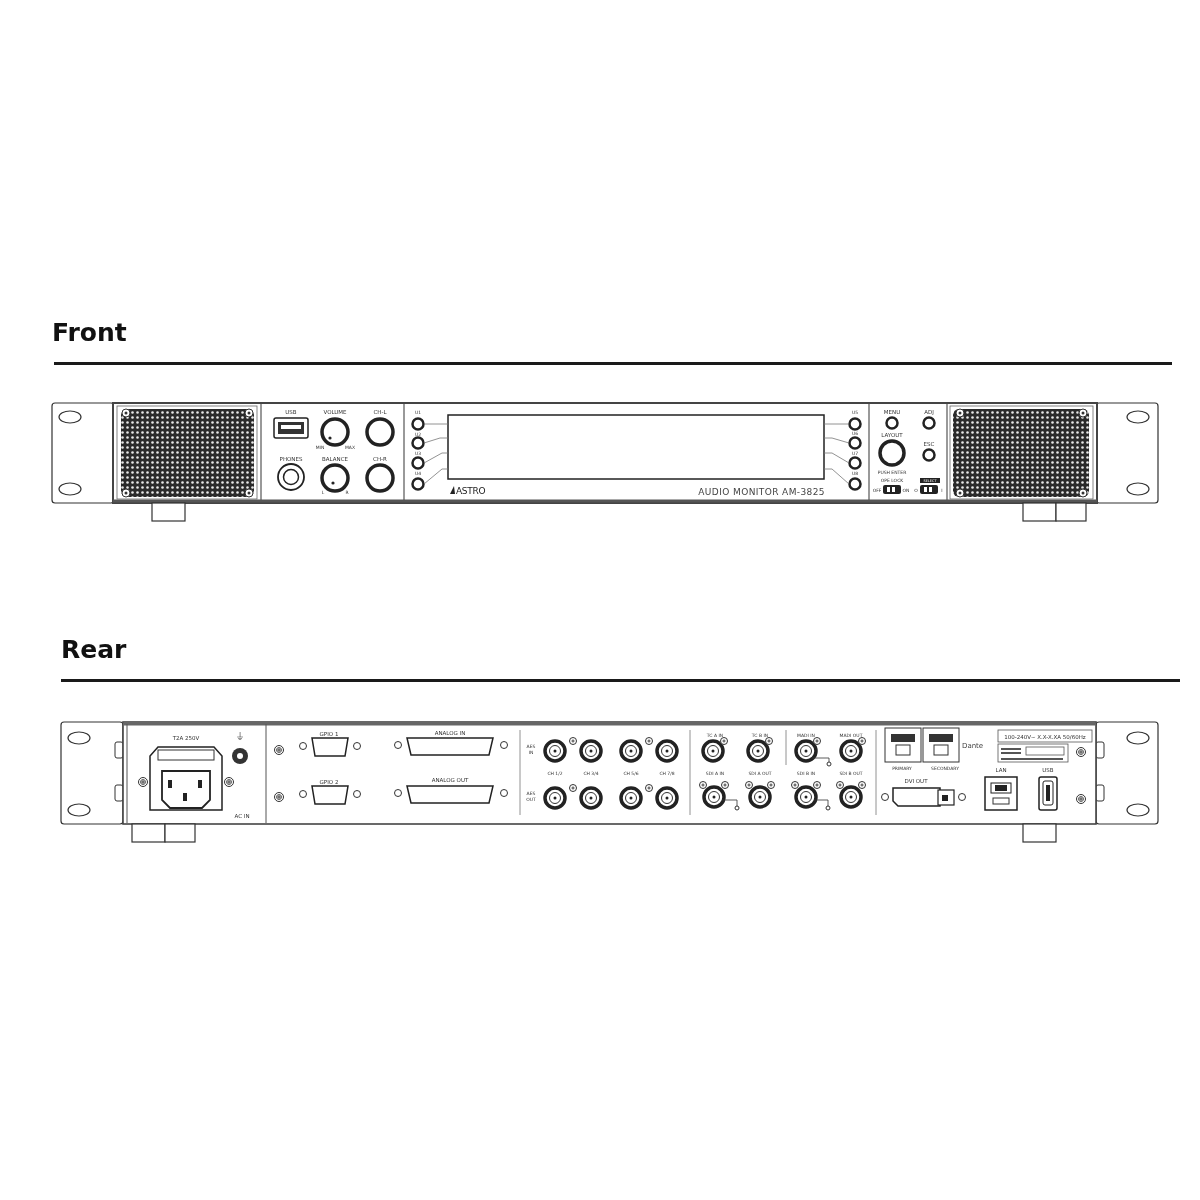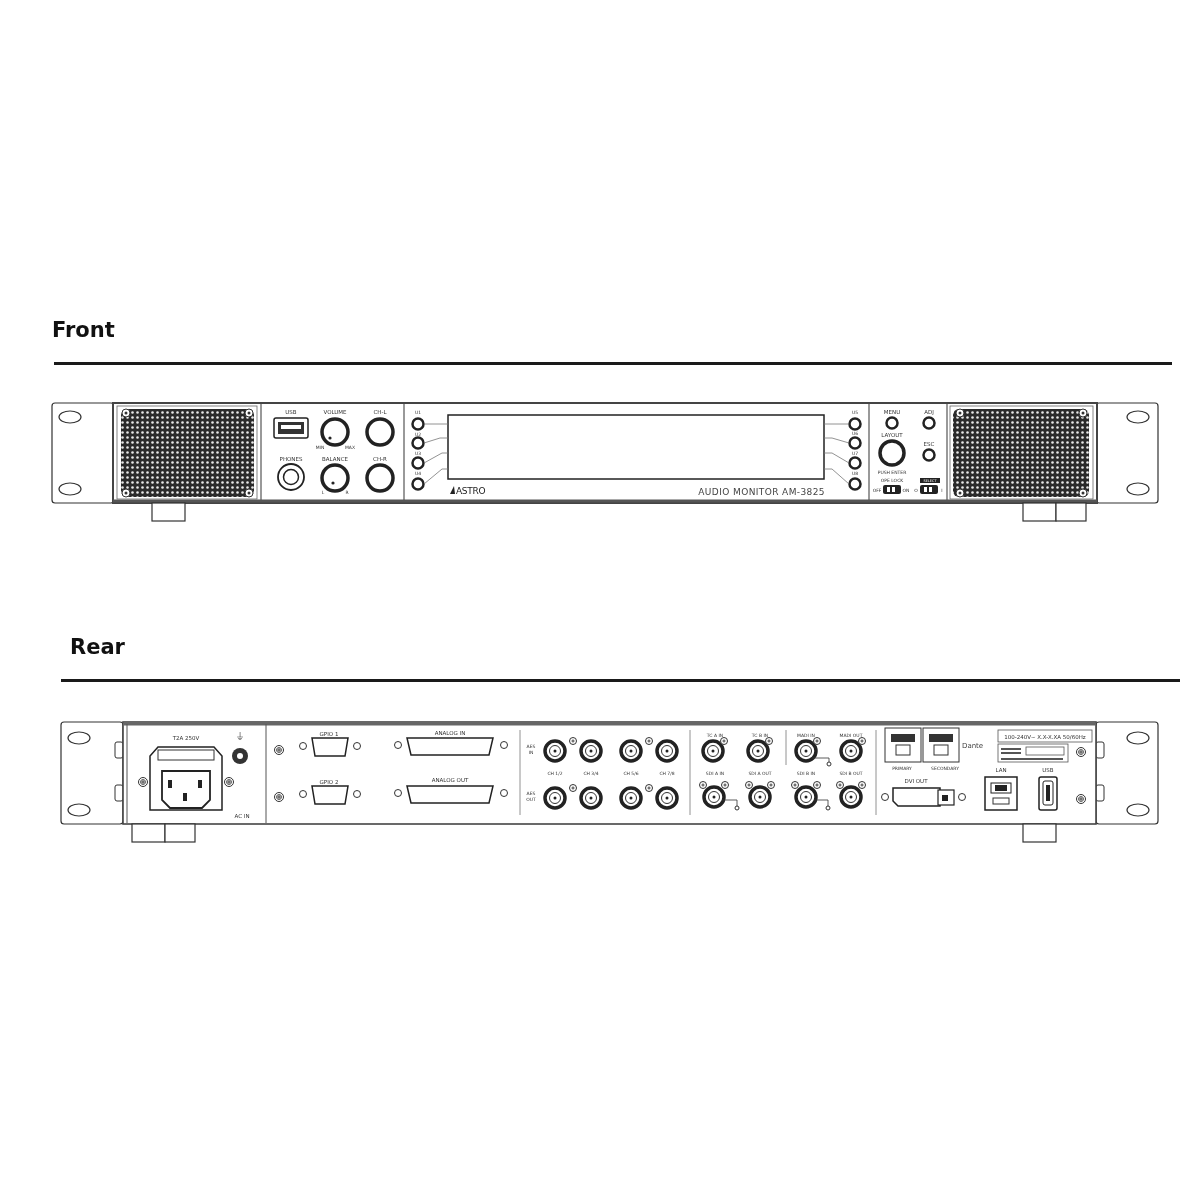--- a/index.html
+++ b/index.html
@@ -1,17 +1,17 @@
 <!DOCTYPE html>
 <html><head>
   <meta charset="utf-8">
   <style>
     html, body { margin: 0; padding: 0; background: #ffffff; }
     body { width: 1200px; height: 1200px; position: relative; overflow: hidden; font-family: "DejaVu Sans", sans-serif; color: #111; }
-    .section-title { position: absolute; font-family: "DejaVu Sans", sans-serif; font-weight: bold; font-size: 21px; color: #111; }
+    .section-title { position: absolute; font-family: "DejaVu Sans", sans-serif; font-weight: bold; font-size: 25px; color: #111; }
     .rule { position: absolute; height: 3px; background: #1a1a1a; }
     svg text { font-family: "DejaVu Sans", sans-serif; }
     .lbl { font-size: 5.5px; fill: #333; }
     .lblsm { font-size: 4.5px; fill: #333; }
   </style>
 </head>
 <body>
 
 <div class="section-title" style="left:52px; top:318px;">Front</div>
 <div class="rule" style="left:54px; top:362px; width:1118px;"></div>
@@ -192,21 +192,21 @@
     <rect x="920" y="478" width="20" height="5" fill="#222"></rect>
     <text x="930" y="482" text-anchor="middle" style="font-size:3.5px; fill:#fff;">SELECT</text>
     <text class="lblsm" x="916" y="492" text-anchor="middle">O</text>
     <rect x="920" y="485" width="18" height="9" rx="2" fill="#222"></rect>
     <rect x="924" y="487" width="3" height="5" fill="#fff"></rect>
       <rect x="929" y="487" width="3" height="5" fill="#fff"></rect>
     <text class="lblsm" x="942" y="492" text-anchor="middle">I</text>
   </g>
 </svg>
 
-<div class="section-title" style="left:70px; top:635px;">Rear</div>
+<div class="section-title" style="left:61px; top:635px;">Rear</div>
 <div class="rule" style="left:61px; top:679px; width:1119px;"></div>
 
 <svg style="position:absolute; left:0; top:715px;" width="1200" height="135" viewBox="0 715 1200 135">
   <defs>
     <g id="bnc">
       <circle r="10" fill="#fff" stroke="#222" stroke-width="3.5"></circle>
       <circle r="5.5" fill="#fff" stroke="#333" stroke-width="1"></circle>
       <circle r="1.5" fill="#222"></circle>
     </g>
     <g id="screw">

